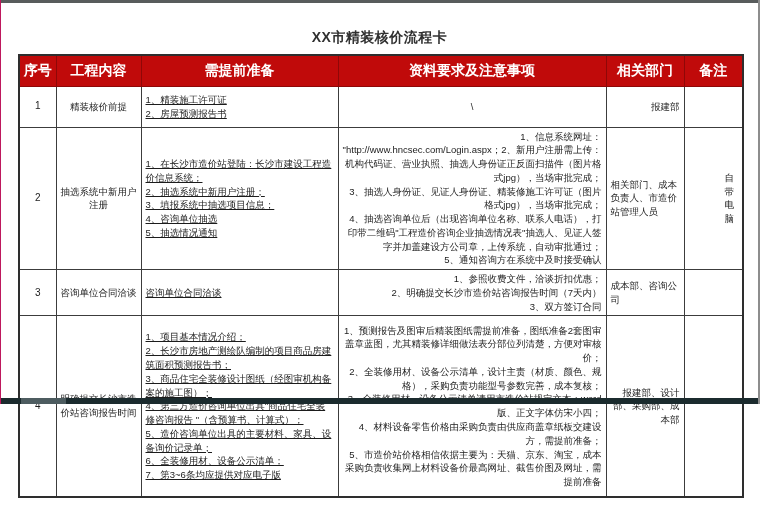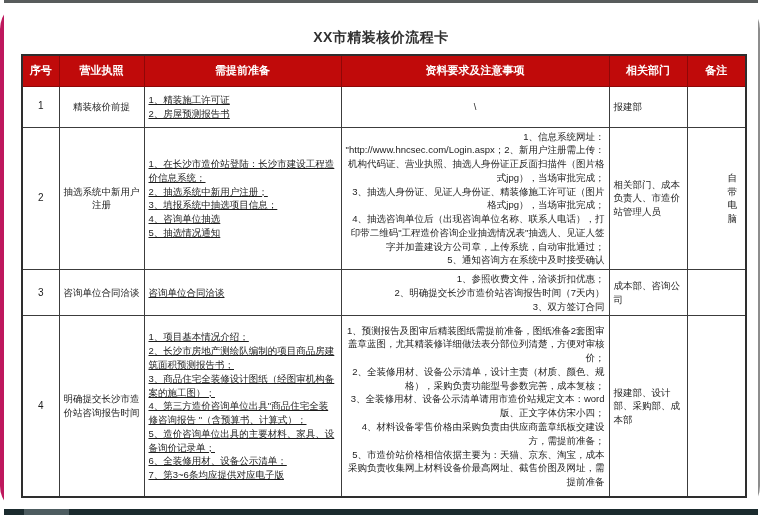--- a/index.html
+++ b/index.html
@@ -3,53 +3,53 @@
 <meta charset="utf-8">
 <style>
   * { margin: 0; padding: 0; box-sizing: border-box; }
   html, body { background: #ffffff; }
   body {
     width: 760px; height: 528px;
     font-family: "Liberation Sans", "DejaVu Sans", sans-serif;
     position: relative; overflow: hidden;
   }
   .window {
-    width: 760px; height: 515px; position: relative; background: #ffffff;
-    border-left: 4px solid #be185d; border-right: 2px solid #8d8d8d; border-radius: 29px;
+    width: 760px; height: 404px; position: relative; background: #ffffff;
+    border-left: 1px solid #be185d; border-right: 2px solid #8d8d8d;
   }
   .top-bar { position: absolute; top: 0; left: 0; right: 0; height: 3px; background: #585c5c; }
   .page { position: absolute; top: 3px; left: 0; right: 0; bottom: 6px; background: #ffffff; }
   .title {
     margin-top: 26px; text-align: center;
     font-size: 14px; font-weight: bold; color: #303030; letter-spacing: 0.5px;
   }
   table.process-table {
     margin-left: 17px; margin-top: 7px;
     width: 724px; table-layout: fixed;
     border-collapse: collapse;
     border: 2px solid #2e2e2e;
   }
   th, td { border: 1px solid #3c3c3c; }
   thead th {
     background: #c00a0a; color: #ffffff;
-    font-size: 11px; font-weight: bold;
+    font-size: 14px; font-weight: bold;
     height: 31px; text-align: center; vertical-align: middle;
     border-color: #8f0707;
   }
   tbody td {
     font-size: 9.5px; color: #1c1c1c; line-height: 1.45;
     vertical-align: middle; padding: 2px 4px;
     white-space: pre-line; word-break: break-all; overflow: hidden;
   }
   td.c-no { text-align: center; font-size: 10px; }
   td.c-content { text-align: center; }
   td.c-process { text-align: left; text-decoration: underline; }
   td.c-req { text-align: right; }
   td.c-req.center { text-align: center; }
-  td.c-dept { text-align: left; }
+  td.c-dept { text-align: right; }
   td.c-dept.left { text-align: left; }
   td.c-remark { text-align: center; padding-left: 36px; }
   tr.r1 { height: 41px; }
   tr.r2 { height: 141px; }
   tr.r3 { height: 45px; }
   tr.r4 { height: 181px; }
   .bottom-bar {
     position: absolute; bottom: 0; left: 0; right: 0; height: 6px;
     background: #1b2b2e;
   }
@@ -72,21 +72,21 @@
         <col style="width:37px">
         <col style="width:85px">
         <col style="width:197px">
         <col style="width:268px">
         <col style="width:78px">
         <col style="width:59px">
       </colgroup>
       <thead>
         <tr>
           <th>序号</th>
-          <th>营业执照</th>
+          <th>工程内容</th>
           <th>需提前准备</th>
           <th>资料要求及注意事项</th>
           <th>相关部门</th>
           <th>备注</th>
         </tr>
       </thead>
       <tbody>
         <tr class="r1">
           <td class="c-no">1</td>
           <td class="c-content">精装核价前提</td>

